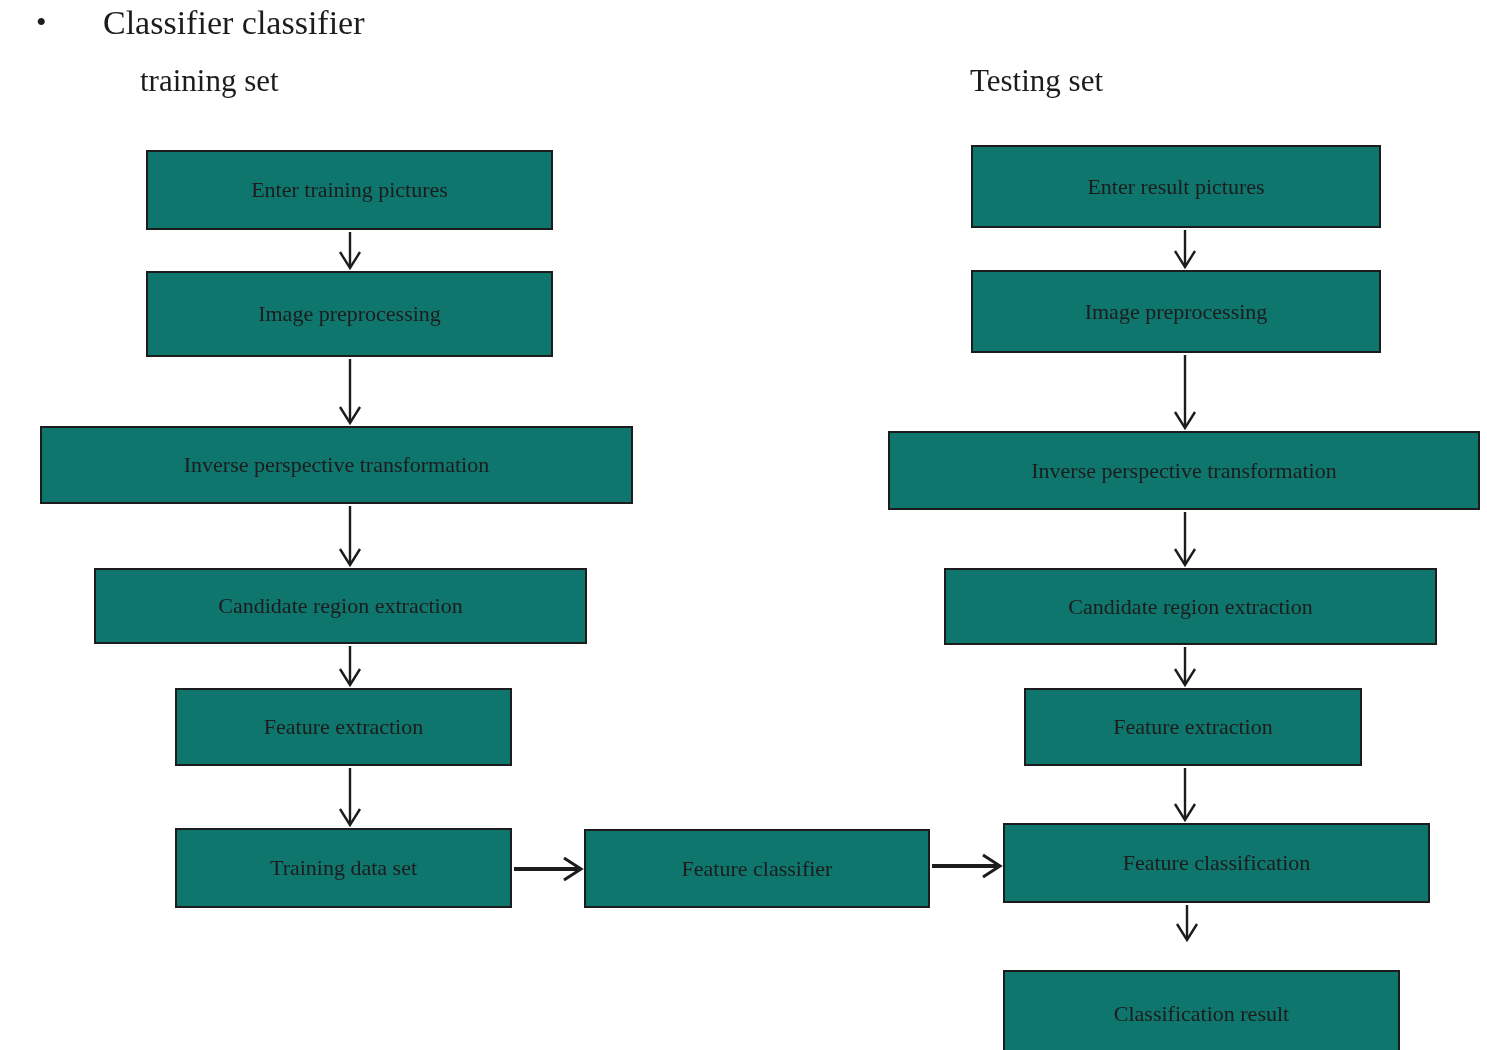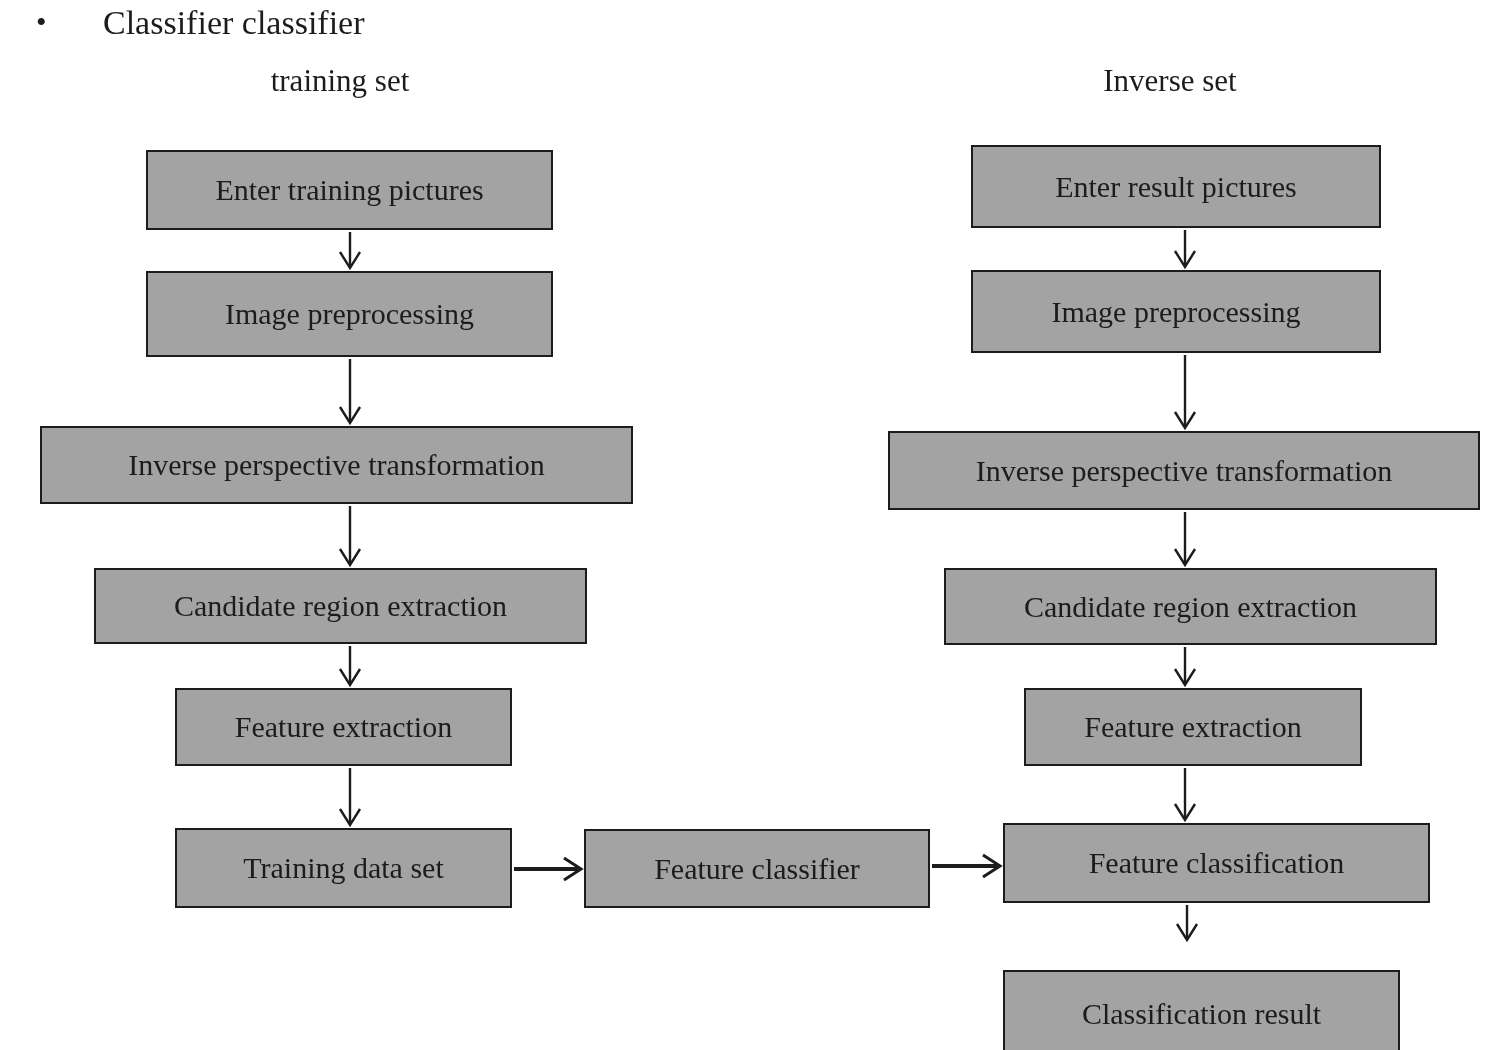--- a/index.html
+++ b/index.html
@@ -28,36 +28,35 @@
     position: absolute;
     left: 36px;
     top: 0px;
     font-size: 30px;
     line-height: 44px;
   }
   .col-header {
     position: absolute;
     top: 60px;
     width: 400px;
-    text-align: center;
     font-size: 31px;
     line-height: 42px;
     white-space: nowrap;
   }
   .col-header.training { left: 140px; }
   .col-header.testing  { left: 970px; }
   .node {
     position: absolute;
     box-sizing: border-box;
     border: 2.5px solid #1c1c1c;
-    background: #a3a3a3;
+    background: #0f766e;
     display: flex;
     align-items: center;
     justify-content: center;
-    font-size: 30px;
+    font-size: 22px;
     white-space: nowrap;
   }
   .arrows {
     position: absolute;
     left: 0;
     top: 0;
     width: 1487px;
     height: 1050px;
     pointer-events: none;
   }
@@ -72,21 +71,21 @@
 </style>
 </head>
 <body>
 
 <div class="canvas">
 
   <span class="bullet">•</span>
   <div class="doc-title">Classifier classifier</div>
 
   <div class="col-header training">training set</div>
-  <div class="col-header testing">Inverse set</div>
+  <div class="col-header testing">Testing set</div>
 
   <div class="node" style="left:146px; top:150px; width:407px; height:80px;">
     <span>Enter training pictures</span>
   </div>
   <div class="node" style="left:146px; top:271px; width:407px; height:86px;">
     <span>Image preprocessing</span>
   </div>
   <div class="node" style="left:40px; top:426px; width:593px; height:78px;">
     <span>Inverse perspective transformation</span>
   </div>

